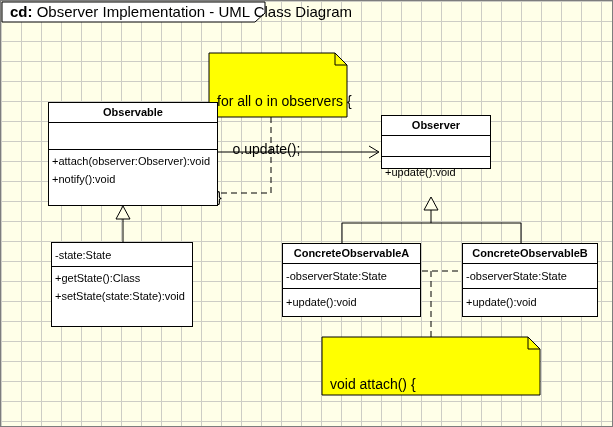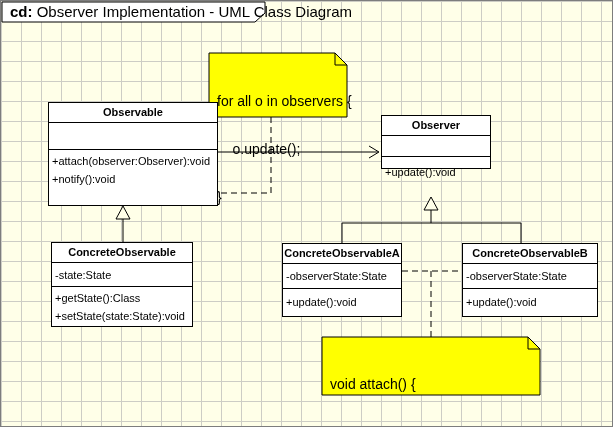--- a/index.html
+++ b/index.html
@@ -94,31 +94,30 @@
 
   <div class="uml-class" style="left:380px;top:114px;width:110px;height:54px;">
     <div class="c-title">Observer</div>
     <div class="c-attrs" style="height:21px;"></div>
     <div class="c-ops" style="padding-top:6px;">
       <div class="m">+update():void</div>
     </div>
   </div>
 
   <div class="uml-class" style="left:50px;top:241px;width:142px;height:85px;">
-    <div class="c-title">ConcreteObservable</div>
     <div class="c-attrs" style="height:24px;">
       <div class="m">-state:State</div>
     </div>
     <div class="c-ops">
       <div class="m">+getState():Class</div>
       <div class="m">+setState(state:State):void</div>
     </div>
   </div>
 
-  <div class="uml-class" style="left:281px;top:242px;width:120px;height:74px;">
+  <div class="uml-class" style="left:281px;top:242px;width:139px;height:74px;">
     <div class="c-title">ConcreteObservableA</div>
     <div class="c-attrs" style="height:25px;">
       <div class="m">-observerState:State</div>
     </div>
     <div class="c-ops" style="padding-top:4px;">
       <div class="m">+update():void</div>
     </div>
   </div>
 
   <div class="uml-class" style="left:461px;top:242px;width:136px;height:74px;">

